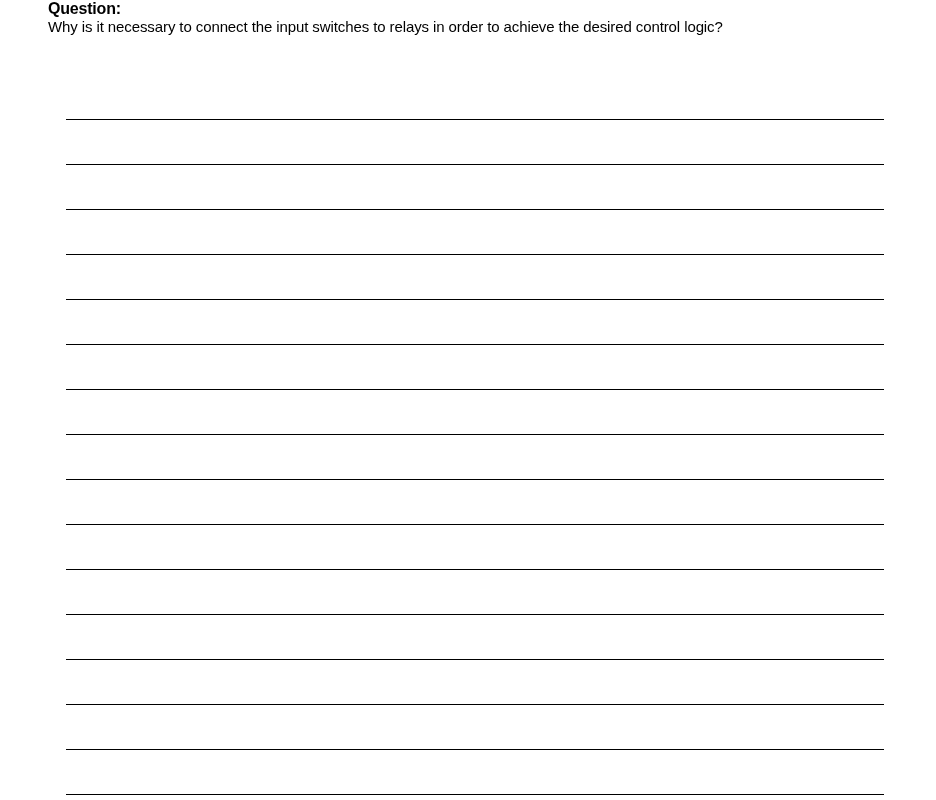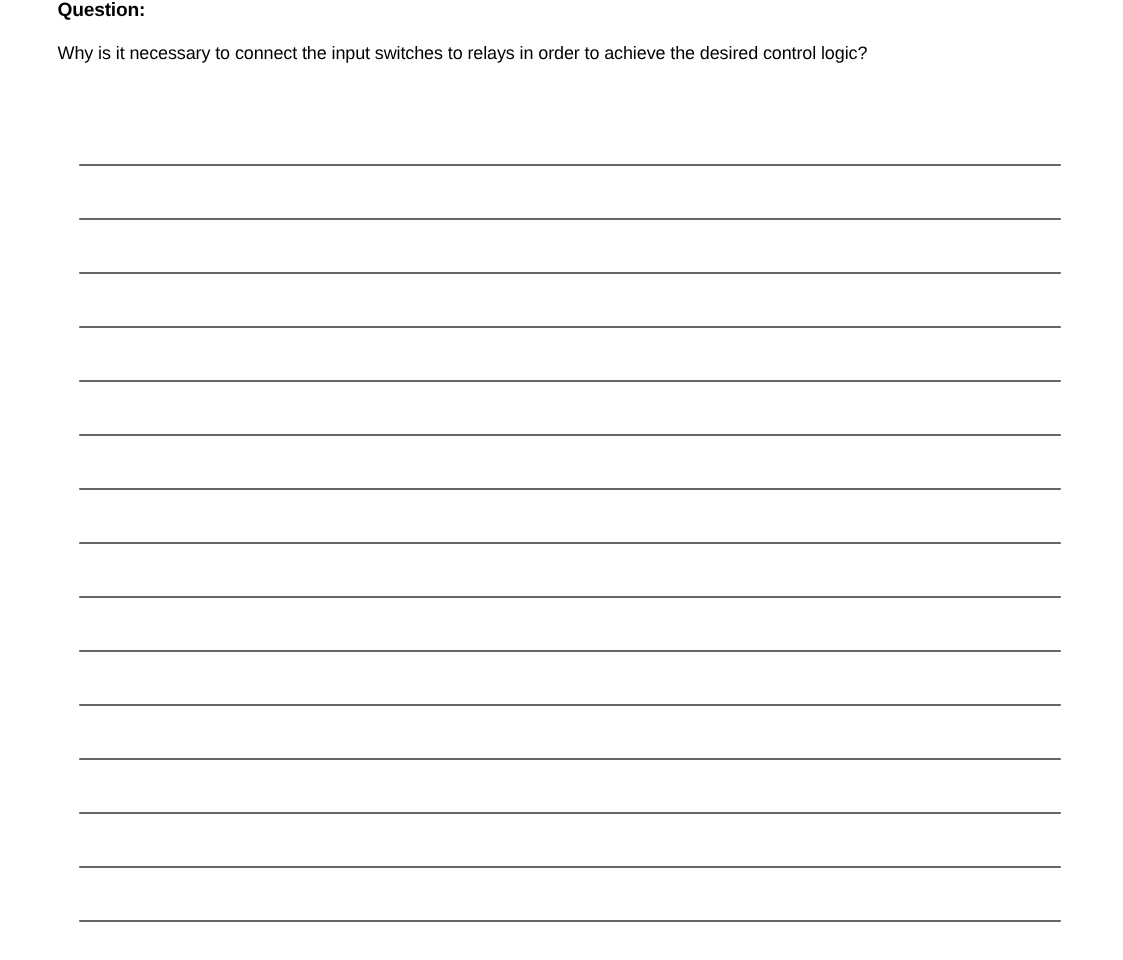--- a/index.html
+++ b/index.html
@@ -12,21 +12,20 @@
       background: #ffffff;
       width: 936px;
       height: 800px;
       padding: 0 48px;
       color: #000;
     }
     .question-heading {
       font-weight: 700;
       font-size: 16px;
       letter-spacing: -0.2px;
-      margin-bottom: 18px;
     }
     .question-text {
       font-size: 15px;
       font-weight: 400;
       letter-spacing: -0.1px;
       margin-bottom: 40px;
     }
     .answer-lines {
       padding-left: 18px;
       padding-right: 4px;

